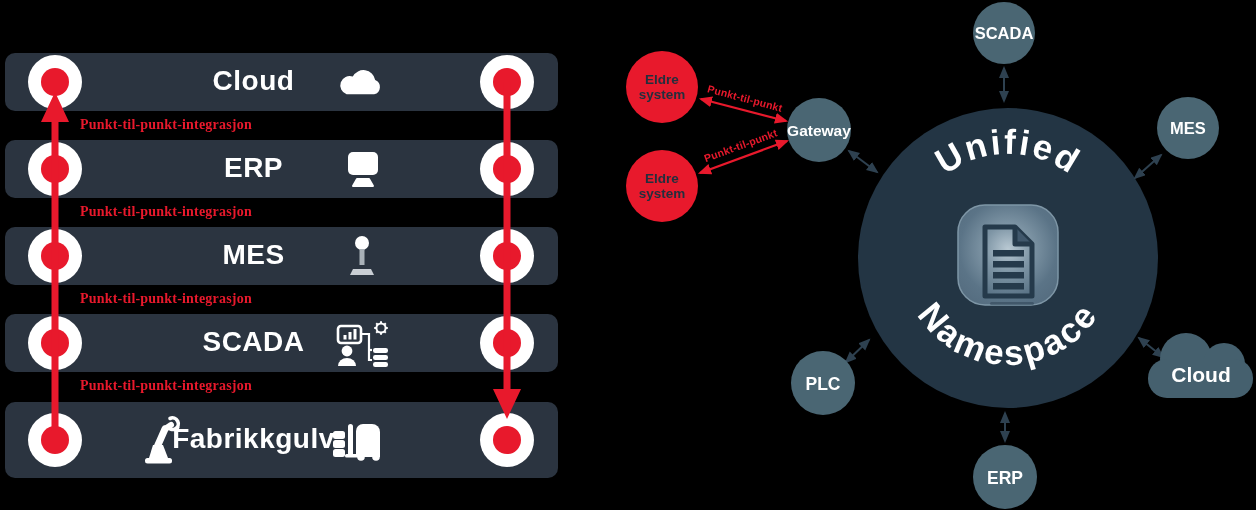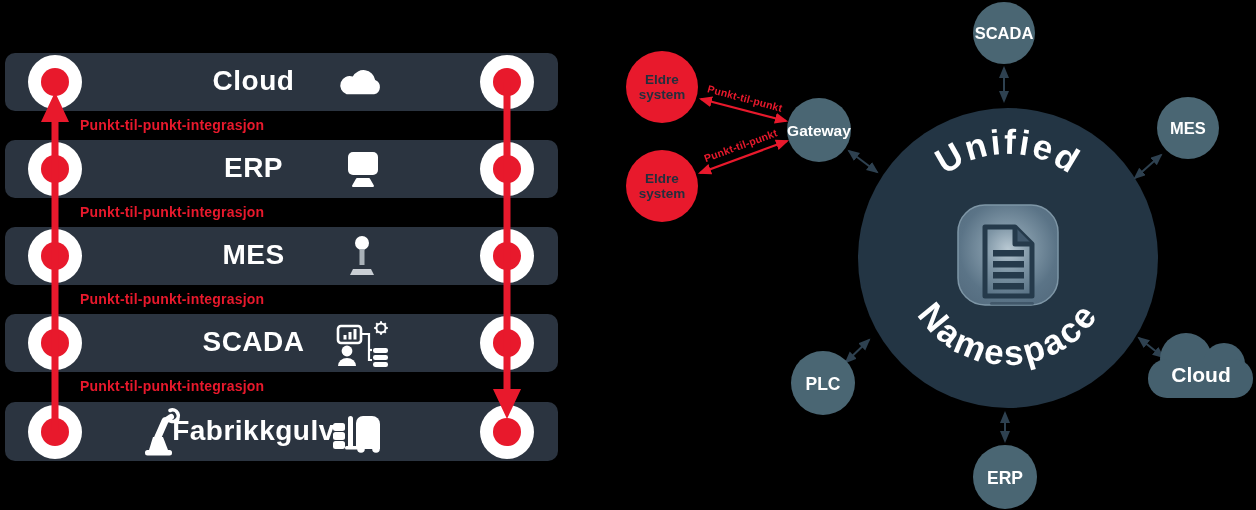--- a/index.html
+++ b/index.html
@@ -33,21 +33,21 @@
   .bar-label{
     position:absolute;left:0;width:497px;top:50%;transform:translateY(-52%);
     text-align:center;color:#fff;font-size:28px;font-weight:600;letter-spacing:.5px;
   }
   .bar-icon{
     position:absolute;top:50%;transform:translateY(-50%);
     display:flex;align-items:center;justify-content:center;
   }
   .p2p{
     position:absolute;left:80px;height:16px;line-height:16px;
-    color:var(--red);font-size:14px;font-weight:700;white-space:nowrap;letter-spacing:.2px;
+    color:var(--red);font-size:14px;font-weight:700;white-space:nowrap;letter-spacing:.2px;font-family:Liberation Serif, serif;
   }
   .overlay{position:absolute;left:0;top:0;z-index:5;pointer-events:none;}
   .legacy-label{font-size:13.5px;font-weight:800;fill:var(--legacytext);text-anchor:middle;}
   .node-label{fill:#fff;font-weight:800;text-anchor:middle;}
   .link-label{font-size:10.5px;font-weight:700;fill:var(--red);text-anchor:middle;letter-spacing:.2px;}
   .hub-text{fill:#fff;font-size:35px;font-weight:800;letter-spacing:2.5px;text-anchor:middle;}
 </style>
 </head>
 <body>
 
@@ -127,21 +127,21 @@
         <circle cx="12" cy="32" r="5.4" fill="#fff"></circle>
         <path d="M3,47 a9,8 0 0 1 18,0 z" fill="#fff"></path>
         <rect x="38" y="29" width="15" height="5" rx="2.2" fill="#fff"></rect>
         <rect x="38" y="36" width="15" height="5" rx="2.2" fill="#fff"></rect>
         <rect x="38" y="43" width="15" height="5" rx="2.2" fill="#fff"></rect>
       </svg>
     </span>
   </div>
   <div class="p2p" style="top:378px">Punkt-til-punkt-integrasjon</div>
 
-  <div class="bar" style="top:402px;height:59px">
+  <div class="bar" style="top:402px;height:76px">
     <div class="port port-left">
         <div class="dot"></div>
       </div>
     <div class="port port-right">
         <div class="dot"></div>
       </div>
     <span class="bar-icon" style="left:135px">
       <svg width="42" height="50" viewBox="0 0 42 50">
         <rect x="5" y="43" width="27" height="5.5" rx="2.5" fill="#fff"></rect>
         <path d="M9,43 L28,43 L23,30 L13,30 Z" fill="#fff"></path>

